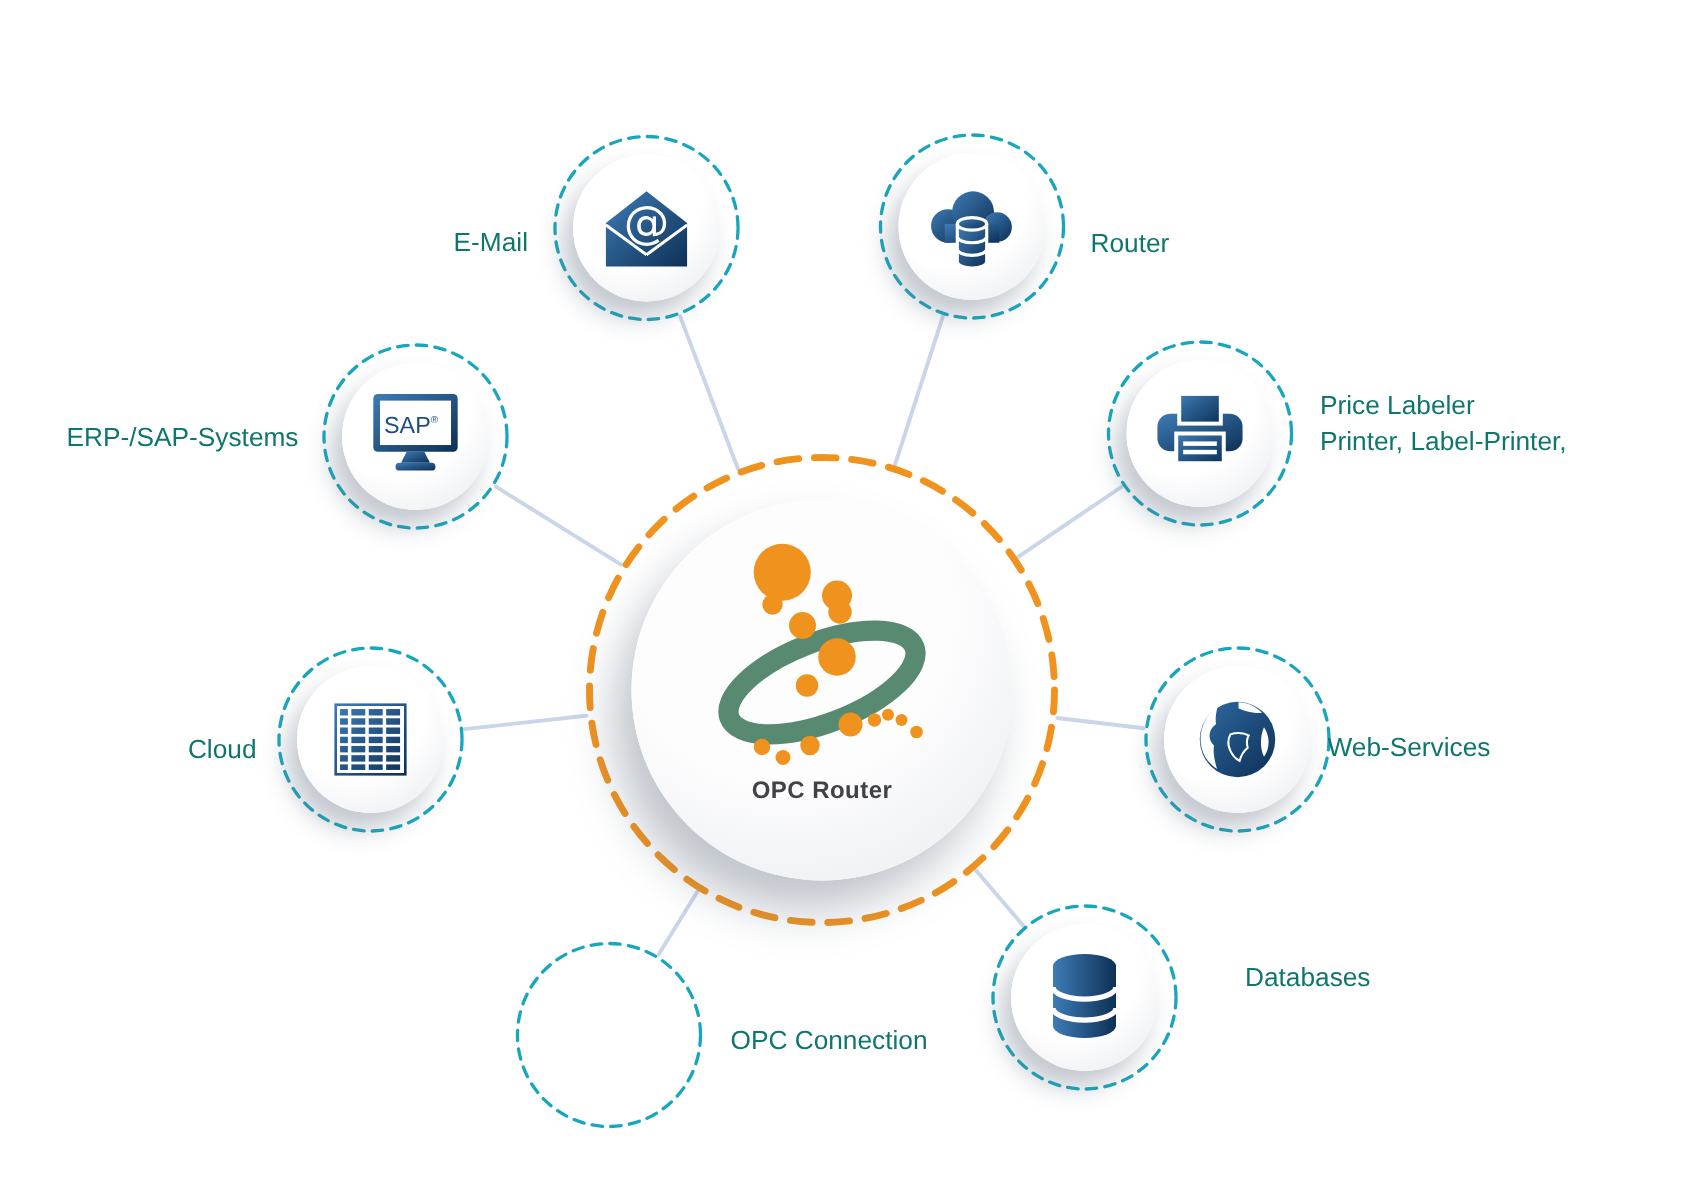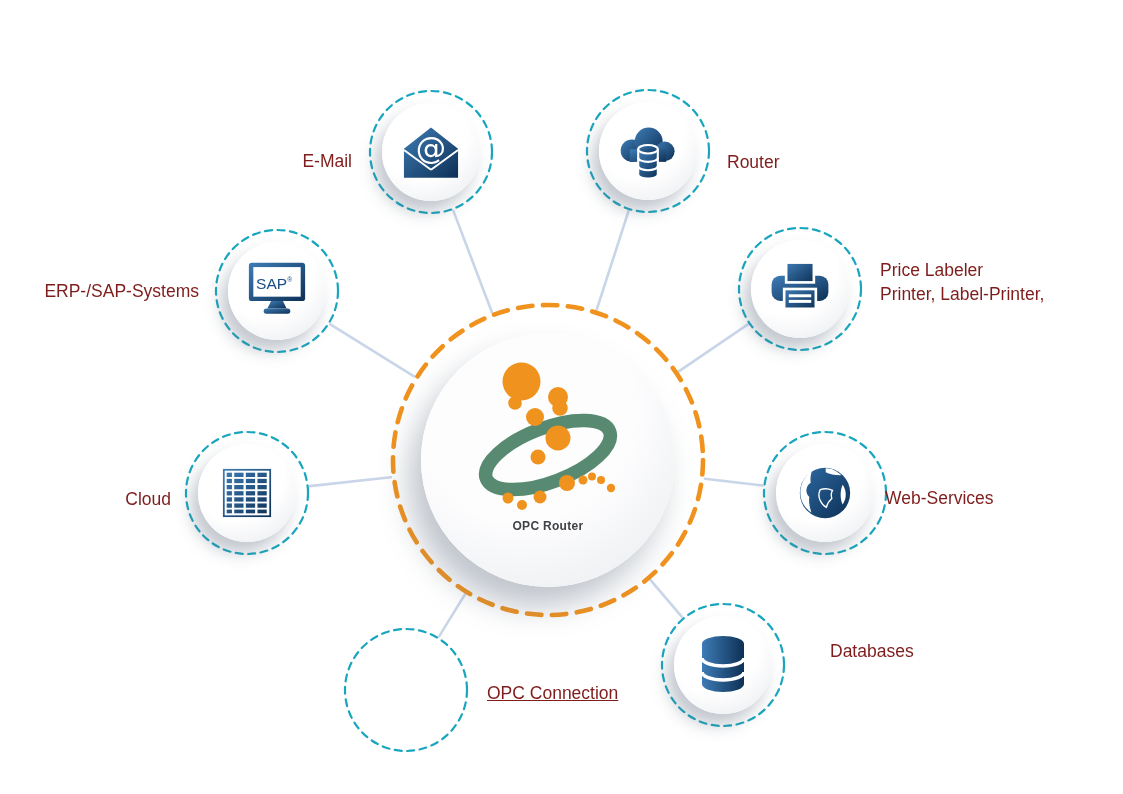--- a/index.html
+++ b/index.html
@@ -29,33 +29,33 @@
   .hub { position:absolute; left:390px; top:302px; width:316px; height:316px; }
   .hub-ring-svg { position:absolute; left:0; top:0; width:316px; height:316px; }
   .hub-circle {
     position:absolute; left:31px; top:31px; width:254px; height:254px; border-radius:50%;
     background: radial-gradient(circle at 40% 30%, #fdfdfe 48%, #f3f4f6 72%, #e9ebee 100%);
     box-shadow: -12px 20px 30px rgba(98,110,128,0.40);
   }
   .hub-logo { position:absolute; left:57px; top:22px; }
   .hub-label {
     position:absolute; left:0; top:186px; width:100%; text-align:center;
-    font-size:12px; font-weight:bold; color:#414247; letter-spacing:0.3px;
+    font-size:16px; font-weight:bold; color:#414247; letter-spacing:0.3px;
   }
 
   
-  .label { position:absolute; font-size:17.5px; color:#7f1d1d; line-height:1.38; white-space:nowrap; }
+  .label { position:absolute; font-size:17.5px; color:#0f766e; line-height:1.38; white-space:nowrap; }
   .label.ra { text-align:right; }
   .l-email   { right:771px; top:149px; }
   .l-cloud   { left:727px;  top:150px; }
   .l-sap     { right:924px; top:279px; }
   .l-printer { left:880px;  top:258px; }
   .l-excel   { right:952px; top:487px; }
   .l-web     { left:885px;  top:486px; }
-  .l-opc     { left:487px;  top:681px;text-decoration:underline; }
+  .l-opc     { left:487px;  top:681px; }
   .l-db      { left:805px;  top:639px;margin-left:25px; }
 </style>
 </head>
 <body>
 
 <div class="canvas">
 
   <svg class="lines">
     <g stroke="#C9D5E8" stroke-width="2.6" stroke-linecap="round">
       <line x1="491.9" y1="312.3" x2="453.4" y2="210.9"></line>

